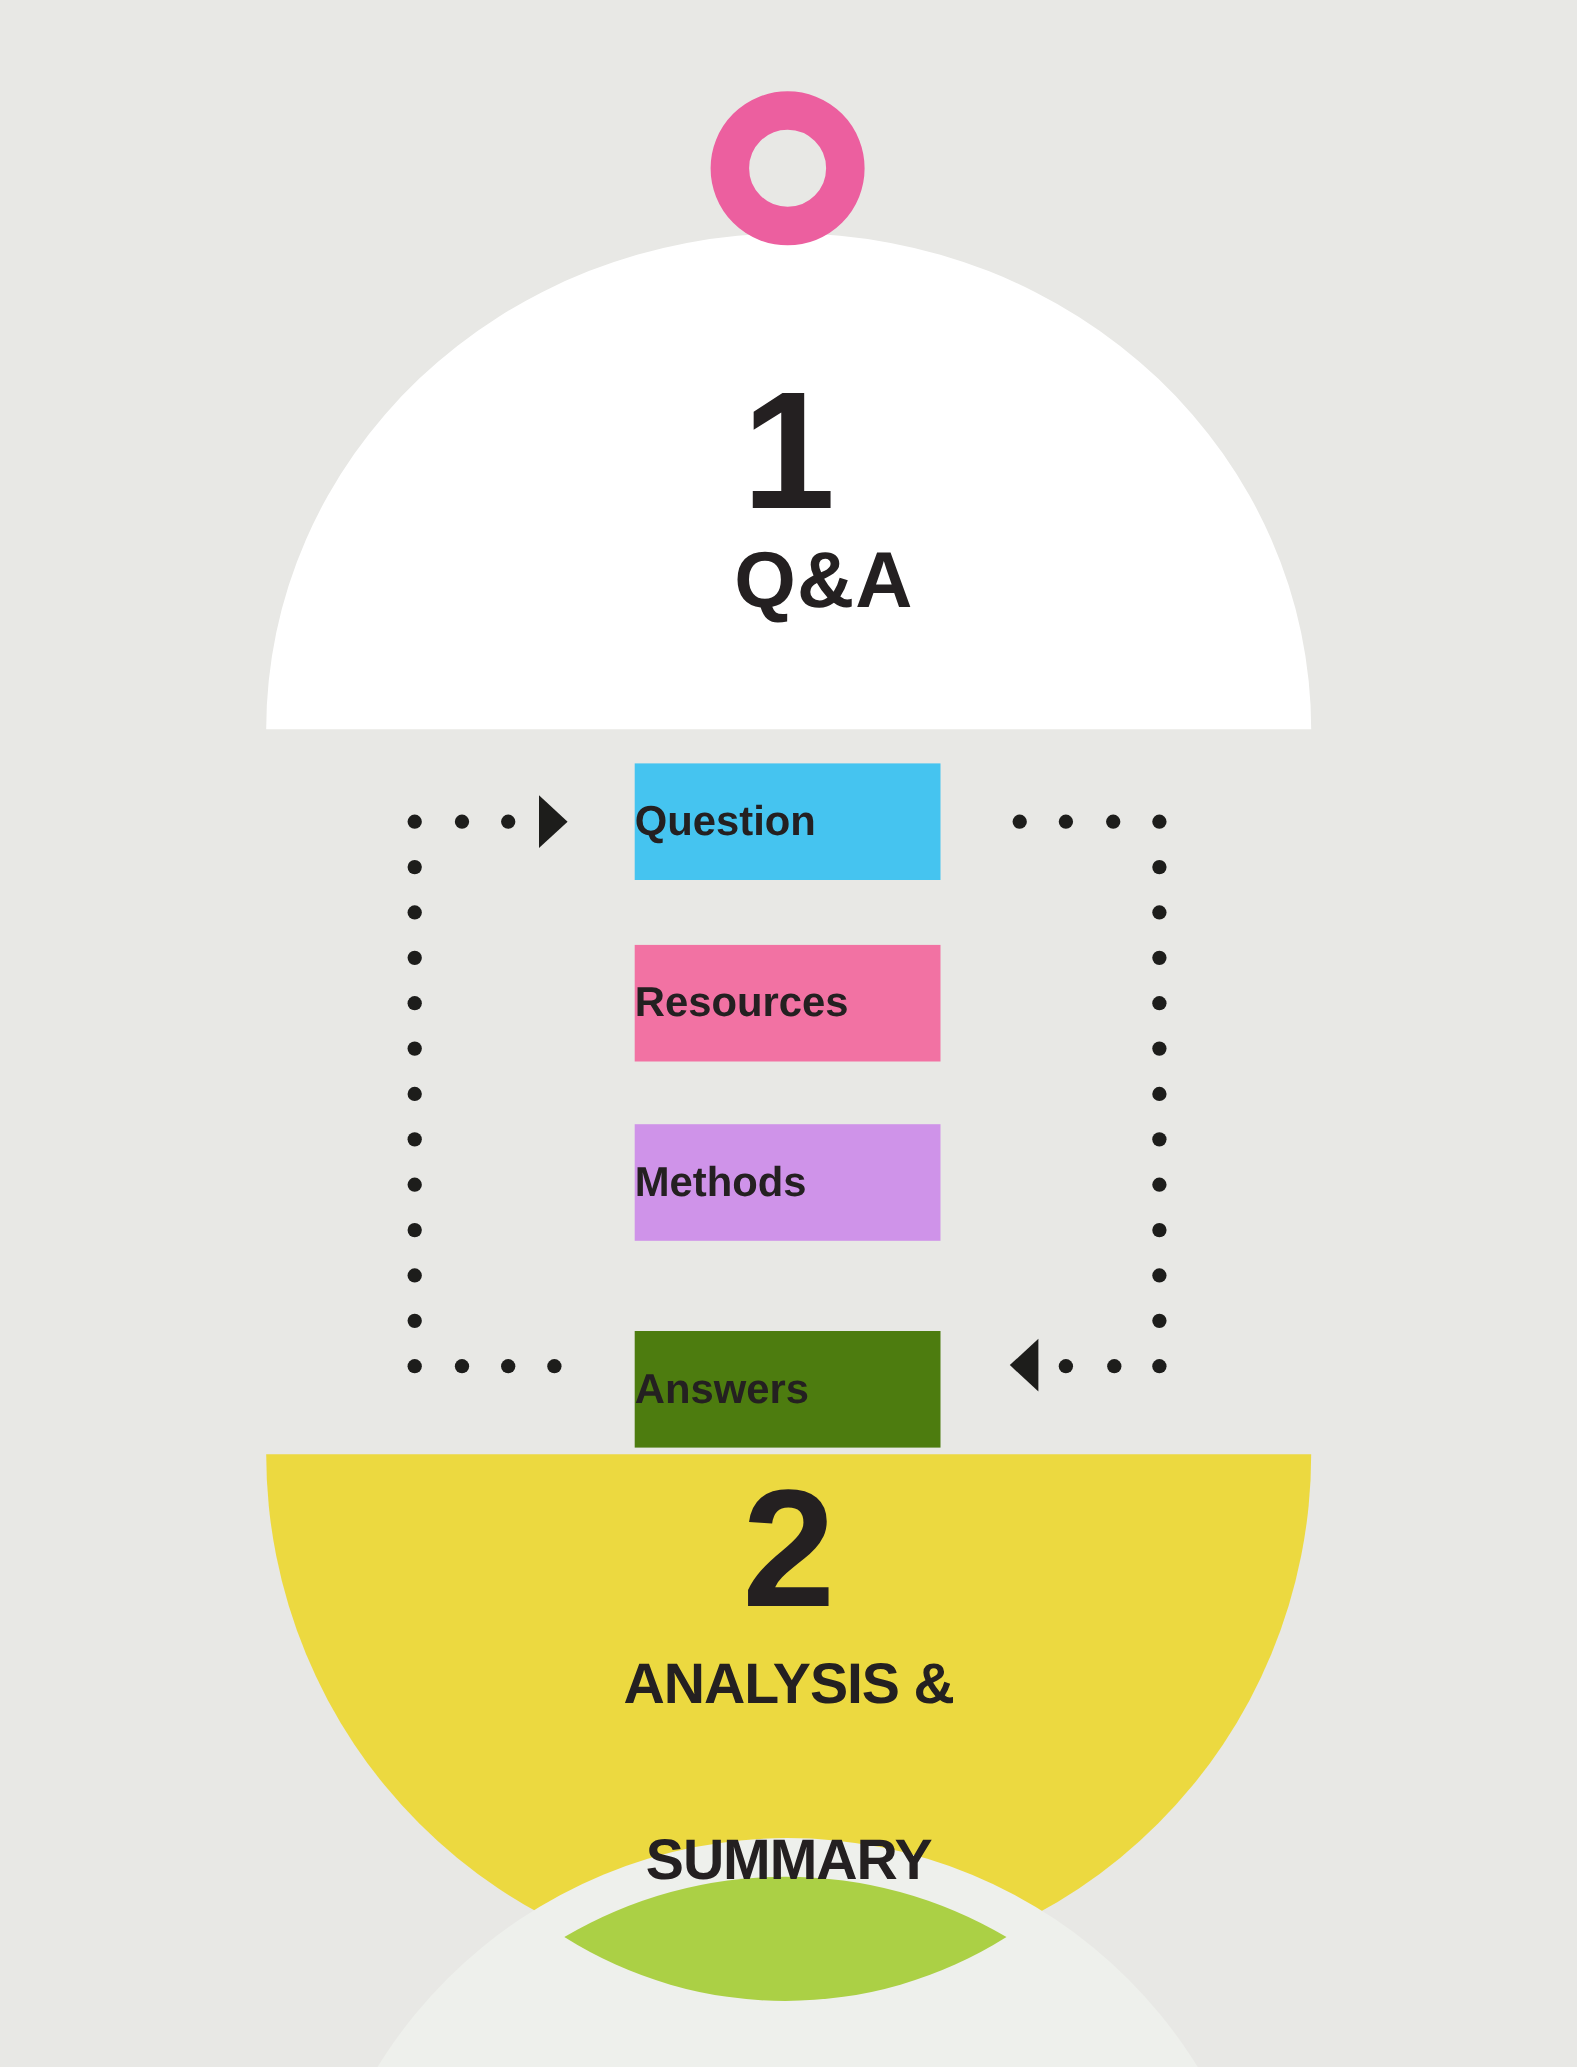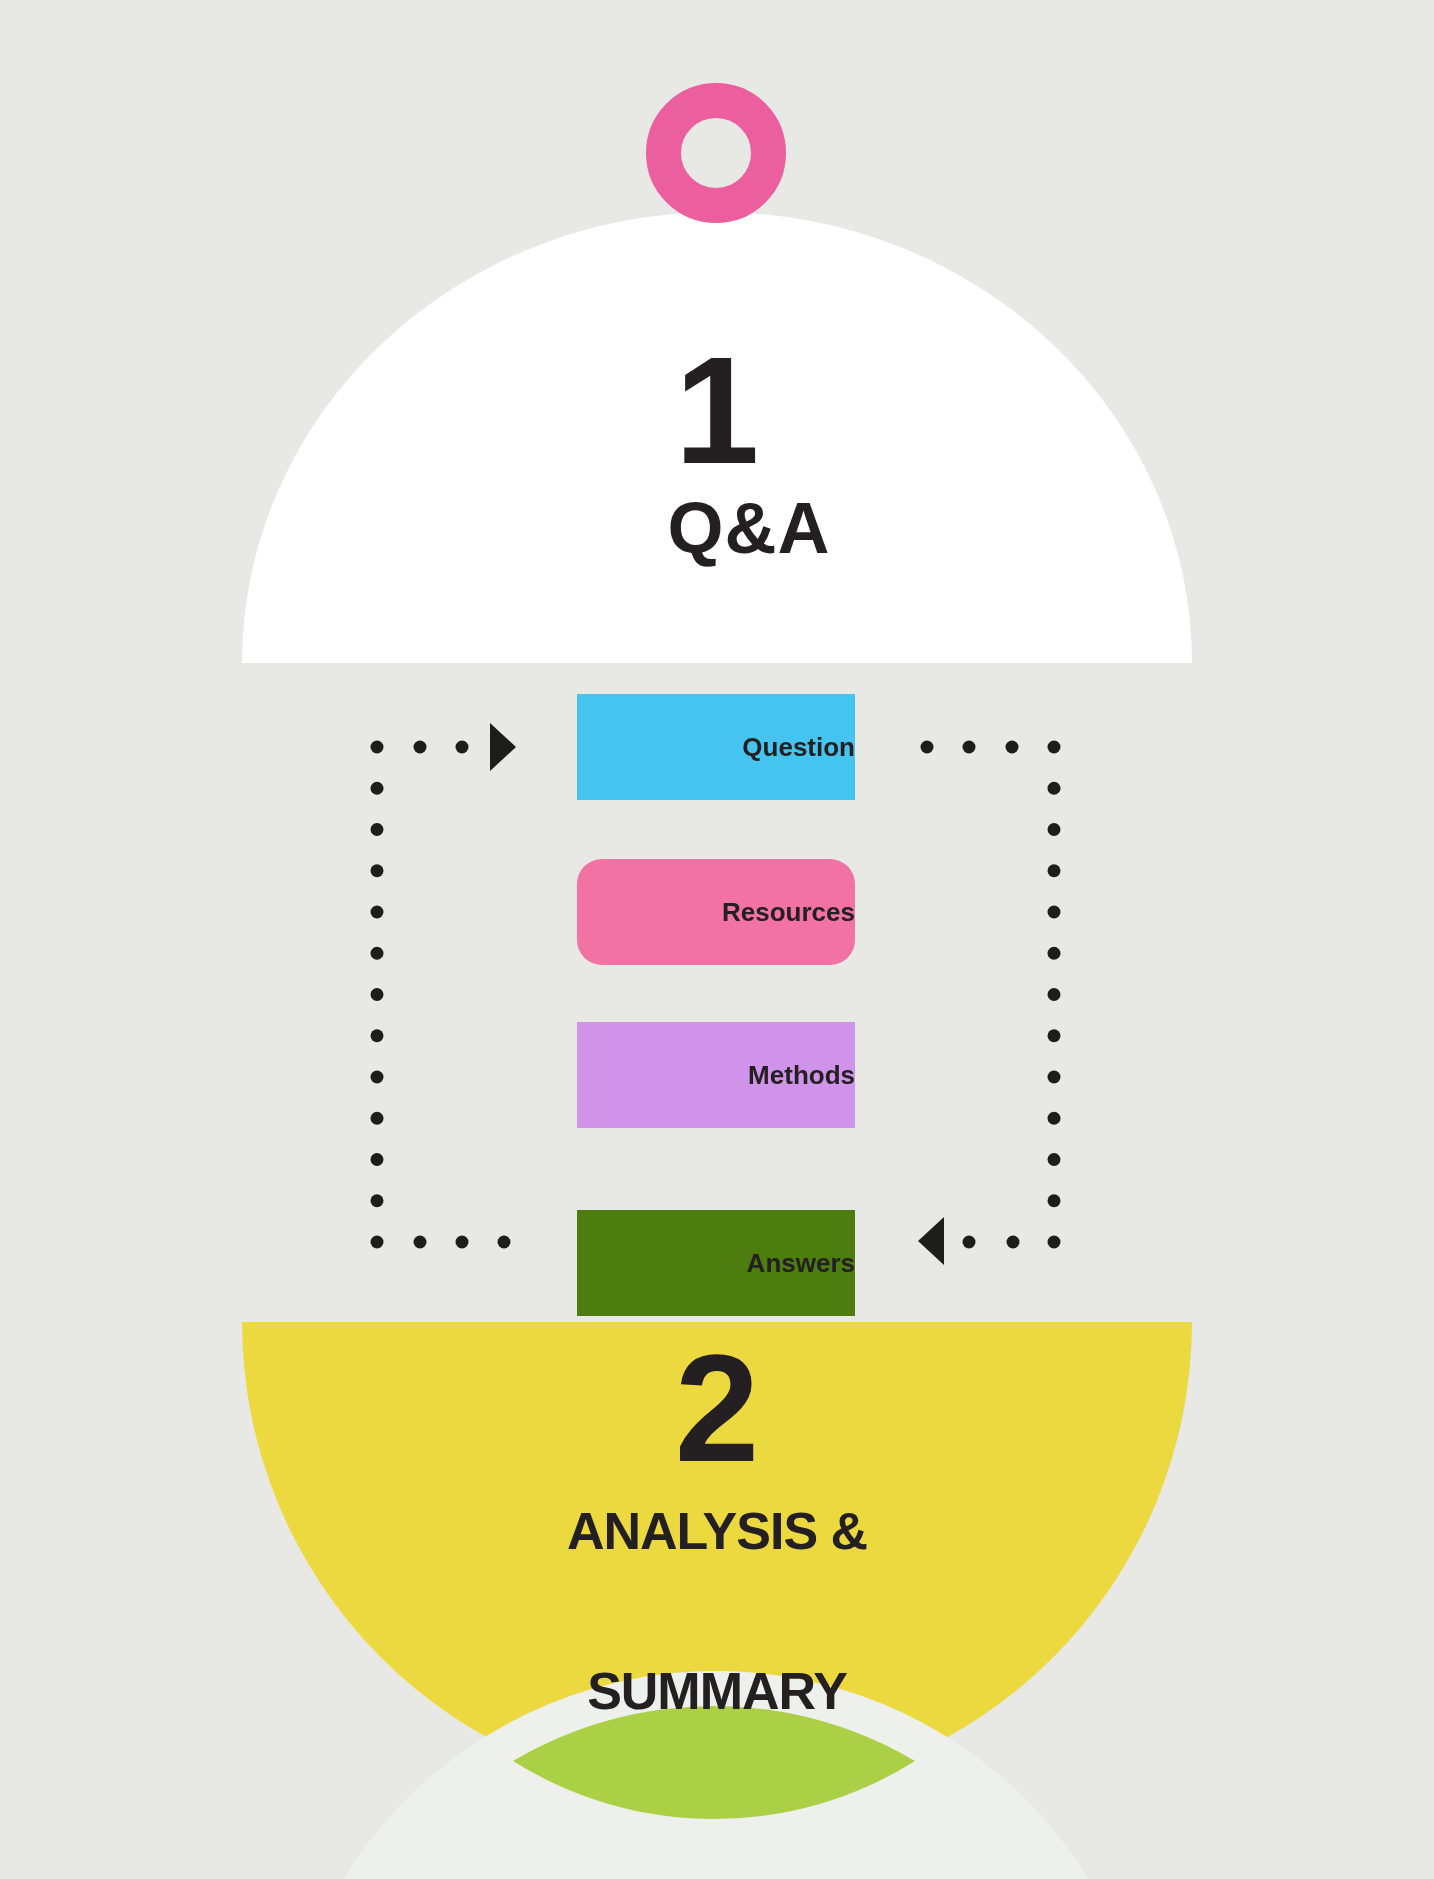--- a/index.html
+++ b/index.html
@@ -19,22 +19,22 @@
     white-space:pre-line;
   }
   .num{font-size:152px;line-height:1;}
   .num1{top:330px;height:160px;}
   .qa{top:486px;height:84px;font-size:72px;letter-spacing:1px;padding-left:32px;}
   .num2{top:1328px;height:160px;}
   .analysis{top:1489px;height:164px;font-size:52px;line-height:80px;letter-spacing:-1px;}
   .brief-label{top:1734px;height:52px;font-size:38px;letter-spacing:1px;}
   .loop-box{
     position:absolute;left:577px;width:278px;height:106px;
-    display:flex;align-items:center;justify-content:flex-end;
-    color:#242021;font-weight:bold;font-size:26px;
+    display:flex;align-items:center;justify-content:flex-start;
+    color:#242021;font-weight:bold;font-size:38px;
   }
   .box-0{top:694px;}
   .box-1{top:859px;}
   .box-2{top:1022px;}
   .box-3{top:1188px;}
 </style>
 </head>
 <body style="background: rgb(232, 232, 229);">
 
 <div class="stage">
@@ -93,21 +93,21 @@
 
     <path d="M 513 1761 A 395 395 0 0 1 915 1761 A 377 377 0 0 1 513 1761 Z" fill="#abd045"></path>
   </svg>
 
   <div class="txt num num1">1</div>
   <div class="txt qa">Q&amp;A</div>
 
   <div class="loop-box box-0" style="background: rgb(69, 196, 240);">
     <span>Question</span>
   </div>
-  <div class="loop-box box-1" style="background: rgb(242, 114, 163); border-radius: 25px;">
+  <div class="loop-box box-1" style="background: rgb(242, 114, 163);">
     <span>Resources</span>
   </div>
   <div class="loop-box box-2" style="background: rgb(207, 147, 233);">
     <span>Methods</span>
   </div>
   <div class="loop-box box-3" style="background: #4d7c0f; margin-top: 22px;">
     <span>Answers</span>
   </div>
 
   <div class="txt num num2">2</div>

